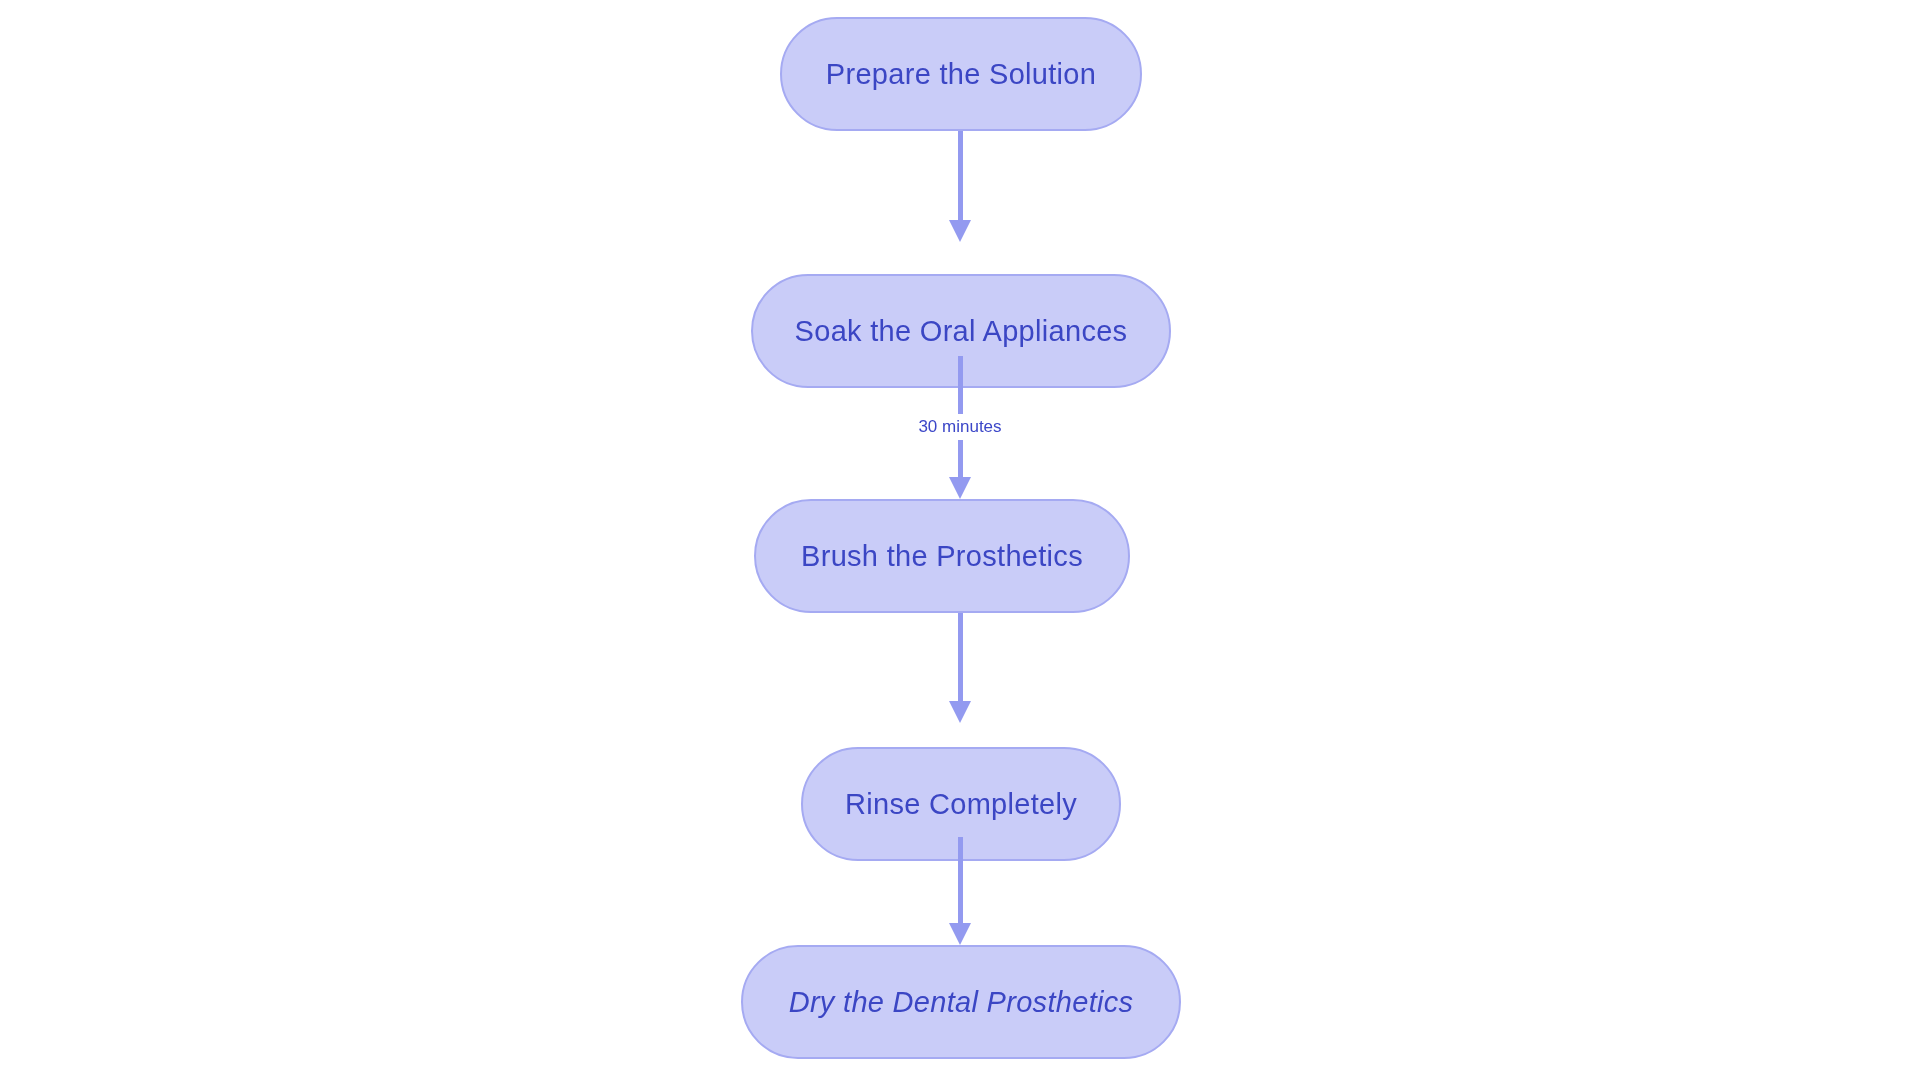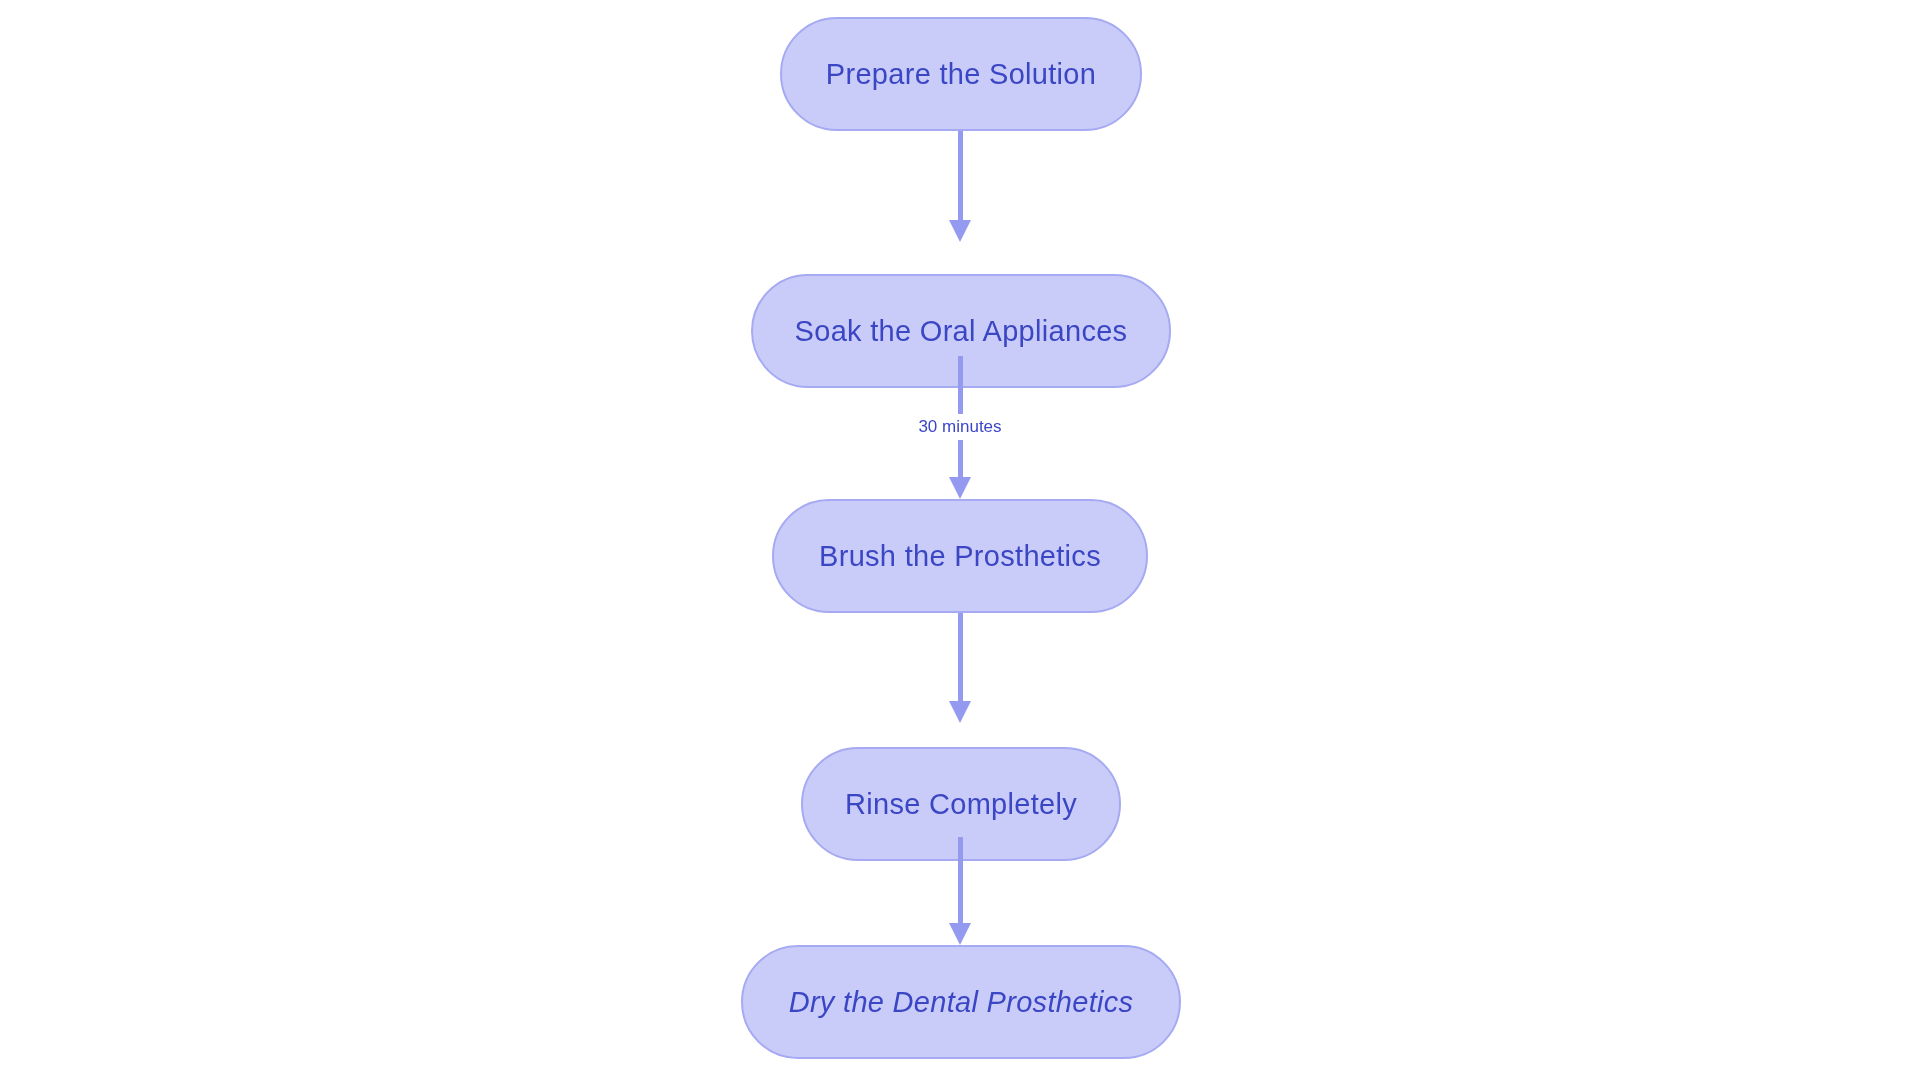--- a/index.html
+++ b/index.html
@@ -25,21 +25,21 @@
     display: flex;
     align-items: center;
     justify-content: center;
     color: var(--node-text, #3b46c4);
     font-size: 29px;
     letter-spacing: 0.3px;
     white-space: nowrap;
   }
   .node-1 { left: 780px; top: 17px;  width: 362px; }
   .node-2 { left: 751px; top: 242px; width: 420px; margin-top: 32px; }
-  .node-3 { left: 772px; top: 499px; width: 376px; }
+  .node-3 { left: 754px; top: 499px; width: 376px; }
   .node-4 { left: 801px; top: 723px; width: 320px; margin-top: 24px; }
   .node-5 { left: 741px; top: 945px; width: 440px; font-style: italic; }
 
   .arrow {
     position: absolute;
     left: 949px;            
     width: 22px;
     display: flex;
     flex-direction: column;
     align-items: center;

